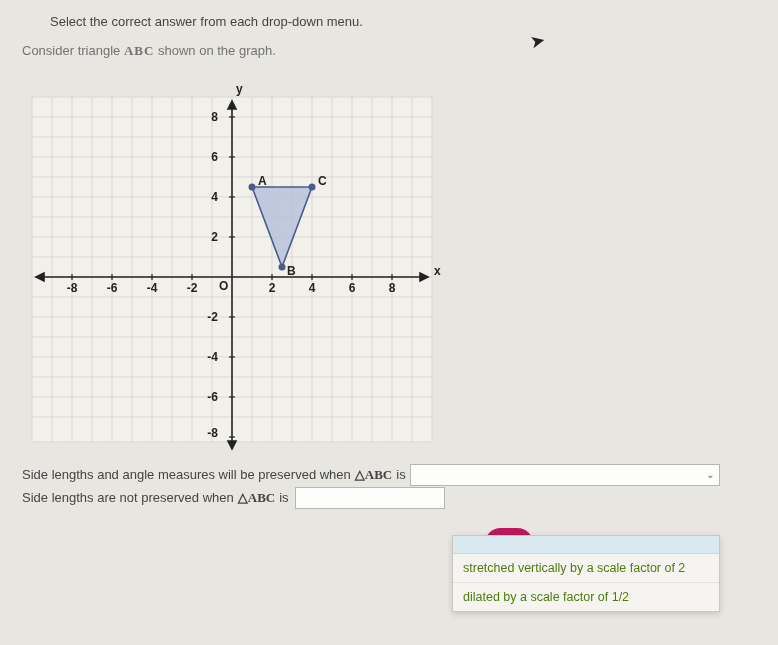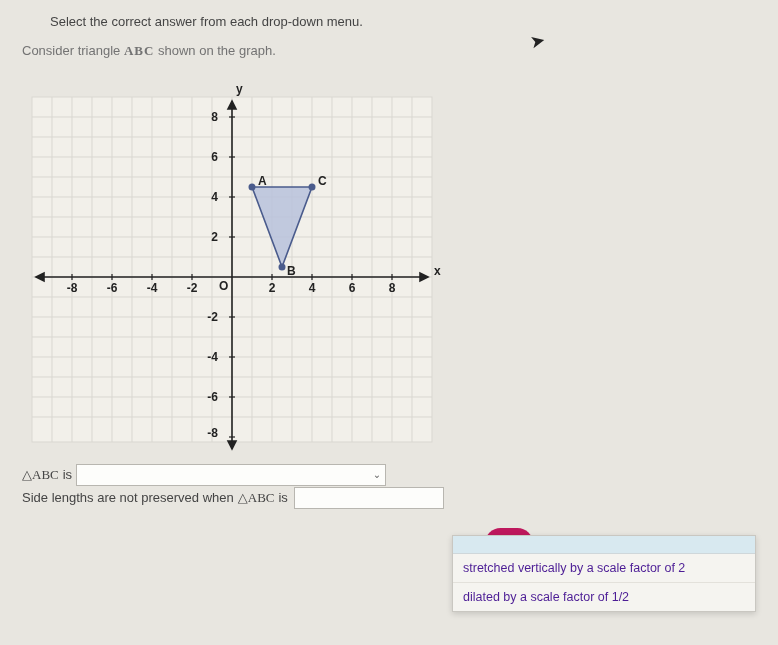--- a/index.html
+++ b/index.html
@@ -14,21 +14,21 @@
       font-size: 13px;
     }
     .content { padding: 14px 22px 0 22px; }
     .instruction { margin-bottom: 14px; font-size: 13px; color: #444; margin-left: 28px; }
     .consider { margin-bottom: 18px; font-size: 13px; color: #737373; }
     .math { font-family: Georgia, 'Times New Roman', serif; font-weight: 600; letter-spacing: 1px; }
     .graph-wrap { position: relative; width: 420px; height: 380px; margin-top: 4px; }
     .graph-svg { width: 100%; height: 100%; }
     .questions { margin-top: 6px; font-size: 13px; color: #444; line-height: 1.8; }
     .qrow { display: flex; align-items: center; flex-wrap: wrap; gap: 4px; }
-    .triangle-sym { font-family: 'Times New Roman', serif; }
+    .triangle-sym { font-family: 'Times New Roman', serif; font-weight: bold; }
     .dropdown {
       display: inline-block;
       border: 1px solid #b8b6b0;
       background: #fdfdfb;
       height: 22px;
       vertical-align: middle;
       position: relative;
     }
     .dropdown.main { width: 310px; }
     .dropdown.secondary { width: 150px; margin-left: 2px; }
@@ -52,27 +52,27 @@
       border: none;
       cursor: pointer;
       position: relative;
       left: 120px;
       z-index: 0;
     }
     .dropdown-panel {
       position: absolute;
       left: 452px;
       top: 535px;
-      width: 304px;
+      width: 268px;
       background: #f5f4f0;
       border: 1px solid #c9c7c1;
       box-shadow: 0 2px 6px rgba(0,0,0,.15);
       z-index: 5;
       font-size: 12.5px;
-      color: #4c1d95;
+      color: #4d7c0f;
     }
     .panel-top { height: 18px; background: #d8e9f0; border-bottom: 1px solid #cfd7da; }
     .option { padding: 7px 10px; border-bottom: 1px solid #e3e1db; cursor: pointer; }
     .option:last-child { border-bottom: none; }
     .cursor {
       position: absolute;
       left: 530px;
       top: 30px;
       font-size: 18px;
       color: #222;
@@ -193,20 +193,21 @@
 
         <text x="236" y="108">A</text>
         <text x="265" y="198">B</text>
         <text x="296" y="108">C</text>
       </g>
     </svg>
   </div>
 
   <div class="questions">
     <div class="qrow">
+      <span>Side lengths and angle measures will be preserved when </span>
       <span class="triangle-sym">△ABC</span>
       <span> is</span>
       <span class="dropdown main">
         <span class="chev">⌄</span>
       </span>
     </div>
     <div class="qrow">
       <span>Side lengths are not preserved when </span>
       <span class="triangle-sym">△ABC</span>
       <span> is</span>

